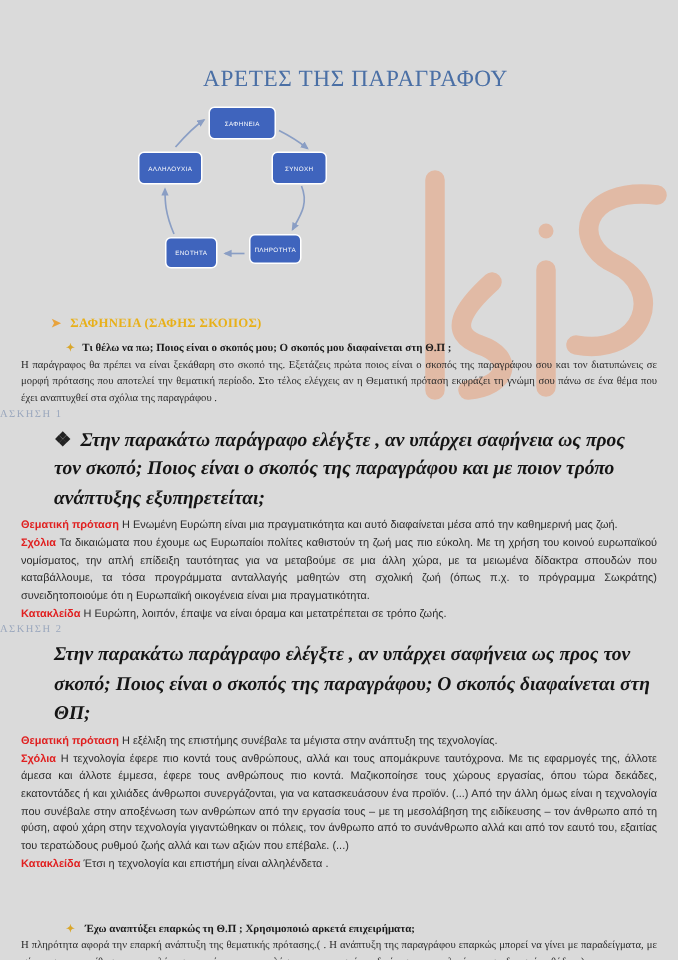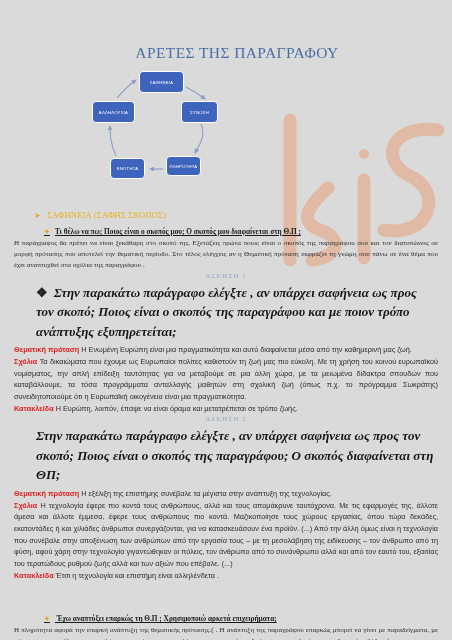--- a/index.html
+++ b/index.html
@@ -60,48 +60,47 @@
   .n-safineia{left:139px;top:3px;width:45px;height:22px;}
   .n-synoxi  {left:181px;top:33px;width:37px;height:22px;}
   .n-plirotita{left:166px;top:88px;width:35px;height:20px;}
   .n-enotita {left:110px;top:90px;width:35px;height:21px;}
   .n-allilouxia{left:92px;top:33px;width:43px;height:22px;}
 
   
   .sec-head{
     color:#e8b019;
     font-family:"Liberation Serif", serif;
-    font-weight:normal;
+    font-weight:bold;
     font-size:8.5px;
     margin:10px 0 0 34px;
     letter-spacing:.2px;
   }
   .sec-head .arw{color:#e8a33d;font-size:8px;margin-right:6px;}
 
   .q-line{
     margin:7px 0 0 44px;
     font-weight:bold;
     font-size:7.3px;
     color:#1a1a1a;
     font-family:"Liberation Serif", serif;
-    text-decoration:underline;
   }
   .q-line .bl{color:#d9a62a;margin-right:5px;font-size:7px;}
 
   .body-p{
     margin:2px 14px 0 14px;
     font-size:7.1px;
     line-height:1.55;
     color:#2a2a2a;
     text-align:justify;
     font-family:"Liberation Serif", serif;
   }
 
   .askisi{
-    text-align:center;
+    text-align:left;
     color:#9aa7bd;
     font-size:7px;
     letter-spacing:1px;
     margin-top:1px;
     font-family:"Liberation Serif", serif;
   }
 
   .prompt{
     margin:3px 16px 0 36px;
     font-size:13px;

